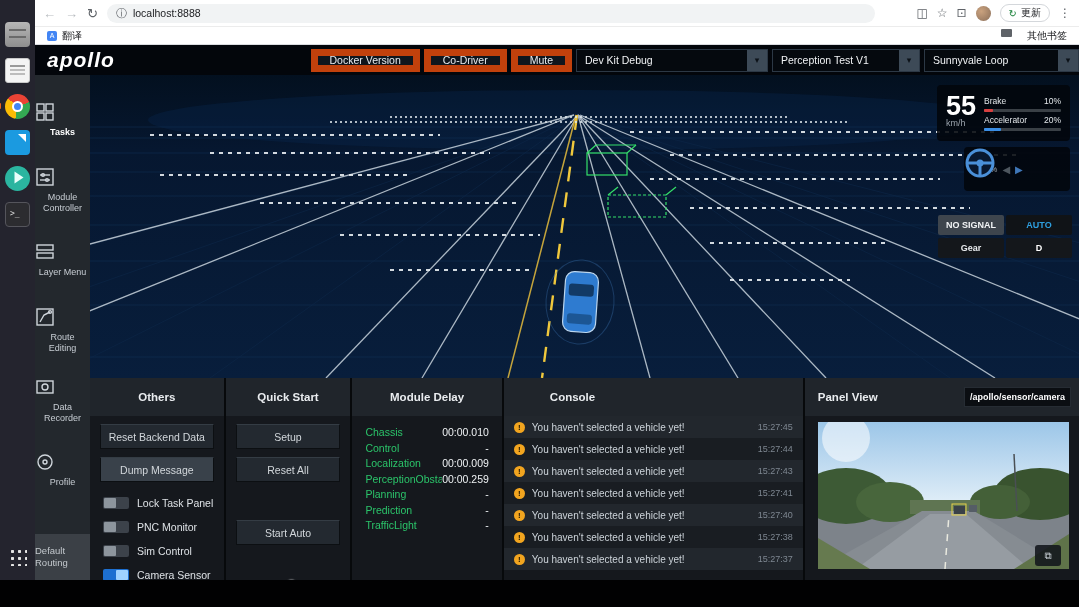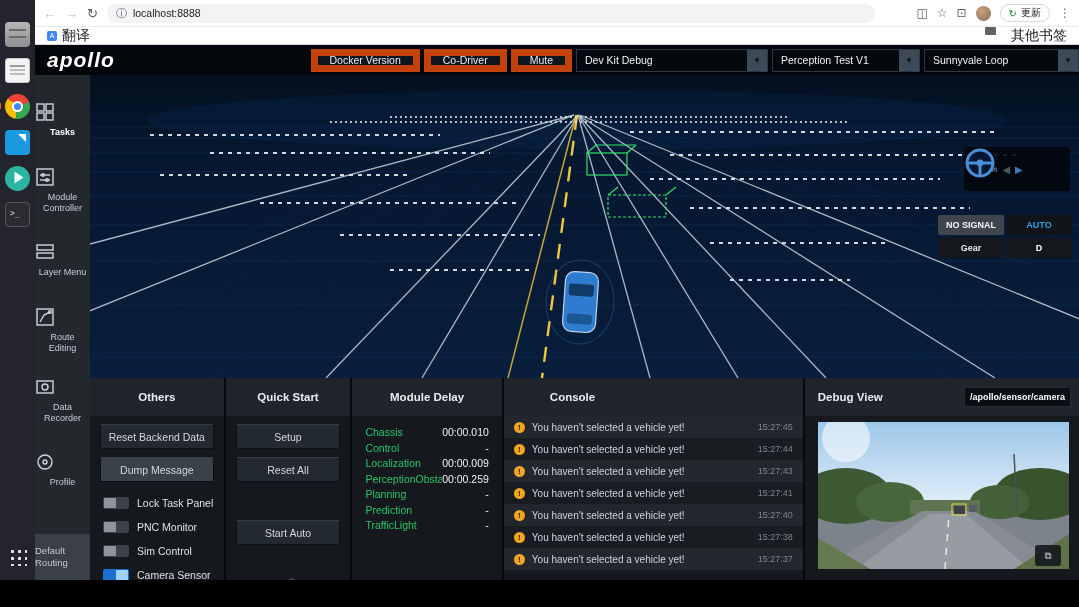--- a/index.html
+++ b/index.html
@@ -39,21 +39,21 @@
   .tb-right{display:flex;align-items:center;gap:9px;margin-left:auto}
   .tb-right .g{color:#5f6368;font-size:12px;cursor:pointer}
   .avatar{width:15px;height:15px;border-radius:50%;background:radial-gradient(circle at 35% 35%,#caa27e,#8a6f5a);cursor:pointer}
   .update-pill{display:flex;align-items:center;gap:4px;border:1px solid #d4d7db;border-radius:10px;
     padding:1px 8px;font-size:10px;color:#202124;cursor:pointer}
   .update-pill .r{color:#188038;font-size:10px}
   .bookmarks{position:absolute;left:35px;top:27px;width:1044px;height:18px;background:#fff;
     border-bottom:1px solid #dadce0;display:flex;align-items:center;padding:0 12px;gap:5px}
   .bm-ico{width:10px;height:10px;border-radius:2px;background:#4285f4;color:#fff;font-size:7px;
     display:flex;align-items:center;justify-content:center}
-  .bm-label{font-size:14px;color:#202124;cursor:pointer}
+  .bm-label{font-size:10px;color:#202124;cursor:pointer}
   .bm-right{margin-left:auto;display:flex;gap:15px;cursor:pointer}
   .folder-ico{width:11px;height:8px;background:#5f6368;border-radius:1px}
 
   
   .app-header{position:absolute;left:35px;top:45px;width:1044px;height:30px;background:#03060b;
     display:flex;align-items:center;padding:0 0 0 12px}
   .logo{color:#fff;font-size:21px;font-weight:700;letter-spacing:1px;font-style:italic}
   .hdr-group{margin-left:auto;display:flex;align-items:center;gap:4px;height:100%}
   .hdr-btn{height:23px;padding:0 12px;background:#10161d;border:7px solid #c2410c;color:#e8ebee;
     font-size:10.5px;display:flex;align-items:center;cursor:pointer;white-space:nowrap}
@@ -337,20 +337,42 @@
         <line x1="576" y1="120" x2="586" y2="112"></line>
     </g>
     <g transform="translate(472,195) rotate(4 18 32)">
       <ellipse cx="18" cy="32" rx="34" ry="42" fill="none" stroke="#3f77b8" opacity="0.35"></ellipse>
       <rect x="2" y="2" width="33" height="60" rx="9" fill="#2e7bd0" stroke="#bcd6ee" stroke-width="1.2"></rect>
       <rect x="6" y="14" width="25" height="12" rx="3" fill="#123a66"></rect>
       <rect x="6" y="44" width="25" height="10" rx="3" fill="#1c5694"></rect>
     </g>
   </svg>
 
+  <div class="hud hud-speed">
+    <div>
+      <div class="spd-num">55</div>
+      <div class="spd-unit">km/h</div>
+    </div>
+    <div class="ped-col">
+      <div class="hud-row">
+          <span>Brake</span>
+          <span>10%</span>
+        </div>
+      <div class="meter m-brake">
+          <i></i>
+        </div>
+      <div class="hud-row">
+          <span>Accelerator</span>
+          <span>20%</span>
+        </div>
+      <div class="meter m-accel">
+          <i></i>
+        </div>
+    </div>
+  </div>
 
   <div class="hud hud-wheel">
     <span class="whl-num">0</span>
     <span class="whl-pct">%</span>
     <span class="tri l">◀</span>
     <svg width="32" height="32" viewBox="0 0 32 32">
       <circle cx="16" cy="16" r="13" fill="#081830" stroke="#4a90d9" stroke-width="3"></circle>
       <line x1="4" y1="16" x2="28" y2="16" stroke="#4a90d9" stroke-width="3"></line>
       <line x1="16" y1="16" x2="16" y2="28" stroke="#4a90d9" stroke-width="3"></line>
       <circle cx="16" cy="16" r="3.5" fill="#4a90d9"></circle>
@@ -488,21 +510,21 @@
       <div class="cs-row">
           <span class="warn-ico">!</span>
           <span class="cs-txt">You haven't selected a vehicle yet!</span>
           <span class="cs-time">15:27:37</span>
         </div>
     </div>
   </div>
 
   <div class="bpanel p-cam">
     <div class="phead cam">
-      <span>Debug View</span>
+      <span>Panel View</span>
       <span class="topic-box">/apollo/sensor/camera</span>
     </div>
     <div class="pbody">
       <div class="cam-img">
         <svg width="251" height="147" viewBox="0 0 251 147">
           <defs>
             <linearGradient id="skyc" x1="0" y1="0" x2="0" y2="1">
               <stop offset="0" stop-color="#9cc6e8"></stop>
                 <stop offset="1" stop-color="#e9f3fa"></stop>
             </linearGradient>

